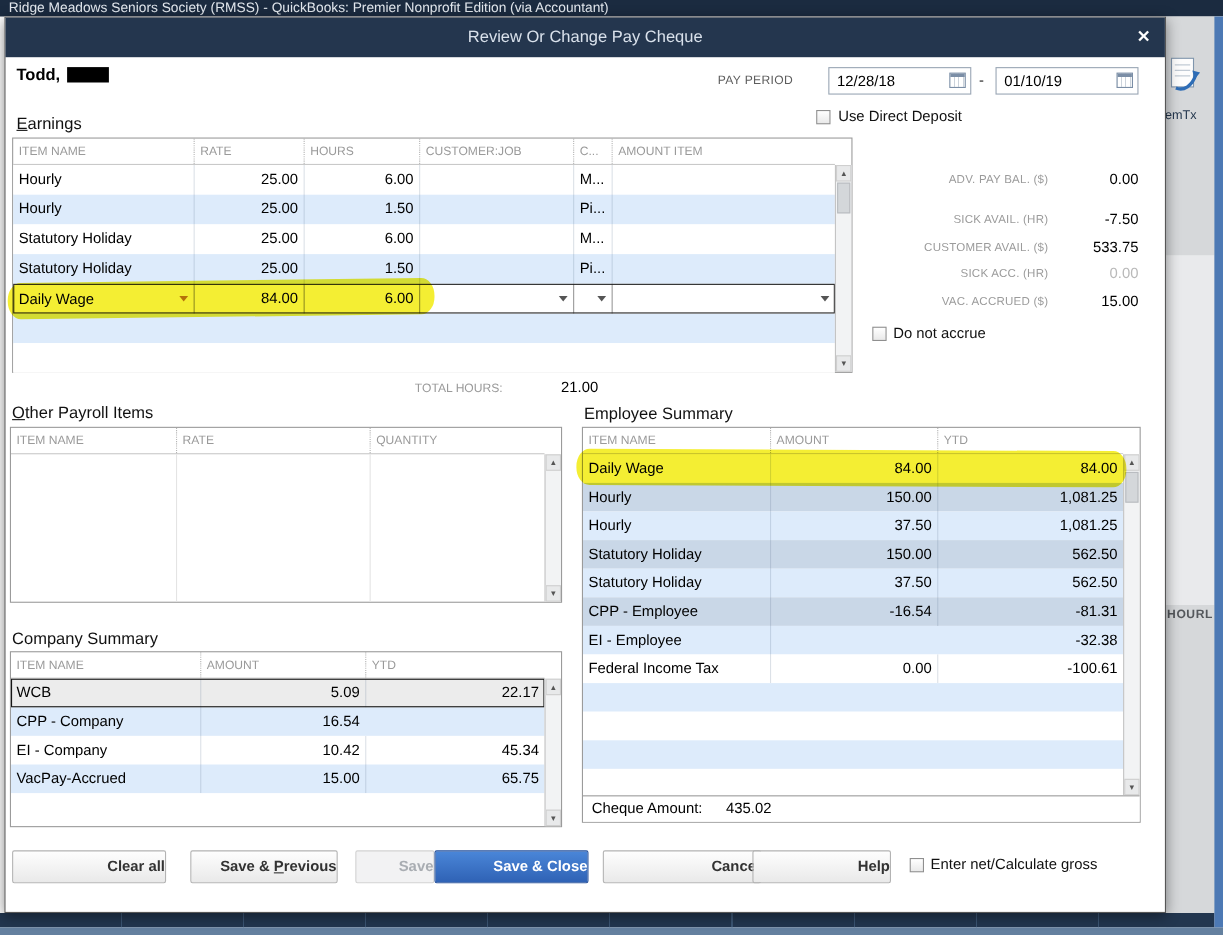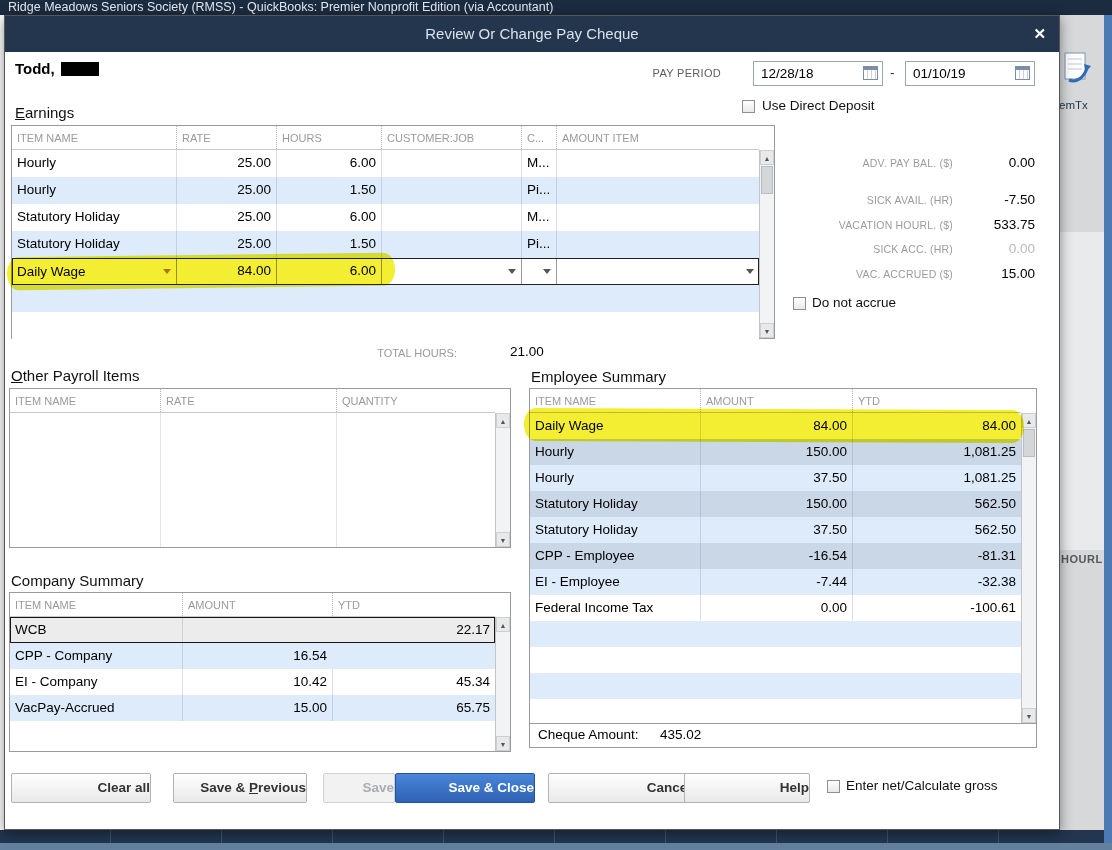--- a/index.html
+++ b/index.html
@@ -240,21 +240,21 @@
       </div>
     </div>
 
     <div class="tot-label">TOTAL HOURS:</div>
     <div class="tot-value">21.00</div>
 
     <div class="acc-label" style="top:141px">ADV. PAY BAL. ($)</div>
     <div class="acc-value" style="top:139px">0.00</div>
     <div class="acc-label" style="top:178px">SICK AVAIL. (HR)</div>
     <div class="acc-value" style="top:176px">-7.50</div>
-    <div class="acc-label" style="top:203px">VACATION HOURL. ($)</div>
+    <div class="acc-label" style="top:203px">CUSTOMER AVAIL. ($)</div>
     <div class="acc-value" style="top:201px">533.75</div>
     <div class="acc-label" style="top:227px">SICK ACC. (HR)</div>
     <div class="acc-value muted" style="top:225px">0.00</div>
     <div class="acc-label" style="top:252px">VAC. ACCRUED ($)</div>
     <div class="acc-value" style="top:250px">15.00</div>
     <div class="cb cb-accrue"></div>
     <div class="cb-label cb-accrue-label">Do not accrue</div>
 
     <div class="sec" style="left:6px;top:351px">
       <span class="u">O</span><span>ther Payroll Items</span>
@@ -306,21 +306,20 @@
         <div class="cell ew-amt num">37.50</div>
         <div class="cell ew-ytd num">562.50</div>
       </div>
       <div class="trow trow26 rg">
         <div class="cell ew-item">CPP - Employee</div>
         <div class="cell ew-amt num">-16.54</div>
         <div class="cell ew-ytd num">-81.31</div>
       </div>
       <div class="trow trow26 rb">
         <div class="cell ew-item">EI - Employee</div>
-        <div class="cell ew-amt num">-7.44</div>
         <div class="cell ew-ytd num">-32.38</div>
       </div>
       <div class="trow trow26 rw">
         <div class="cell ew-item">Federal Income Tax</div>
         <div class="cell ew-amt num">0.00</div>
         <div class="cell ew-ytd num">-100.61</div>
       </div>
       <div class="trow trow26 rb"></div>
       <div class="trow trow26 rw"></div>
       <div class="trow trow26 rb"></div>
@@ -341,20 +340,21 @@
     <div class="sec" style="left:6px;top:556px">Company Summary</div>
     <div class="tbl cs">
       <div class="tbl-head">
         <div class="th cw-item">ITEM NAME</div>
         <div class="th cw-amt">AMOUNT</div>
         <div class="th cw-ytd">YTD</div>
       </div>
 
       <div class="trow trow26 selg">
         <div class="cell cw-item">WCB</div>
+        <div class="cell cw-amt num">5.09</div>
         <div class="cell cw-ytd num">22.17</div>
       </div>
       <div class="trow trow26 rb">
         <div class="cell cw-item">CPP - Company</div>
         <div class="cell cw-amt num">16.54</div>
       </div>
       <div class="trow trow26 rw">
         <div class="cell cw-item">EI - Company</div>
         <div class="cell cw-amt num">10.42</div>
         <div class="cell cw-ytd num">45.34</div>

